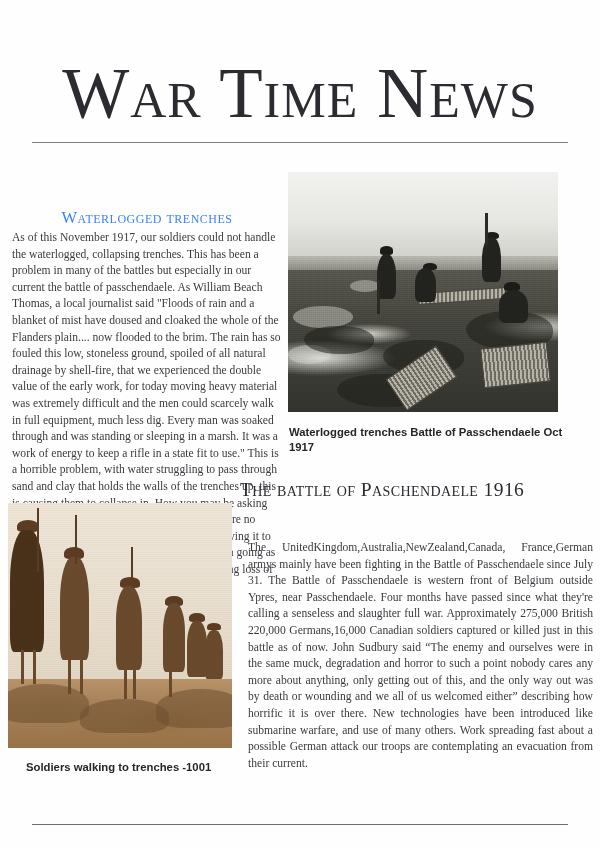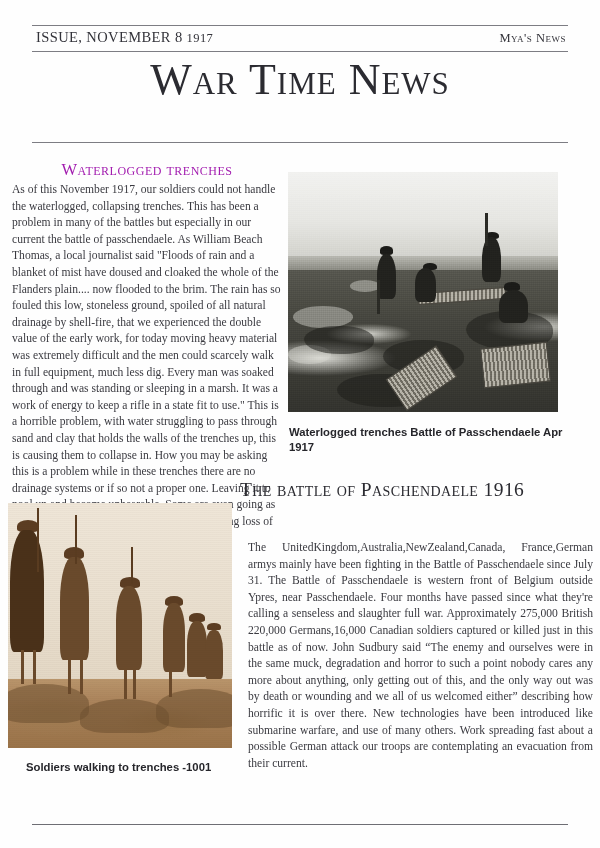--- a/index.html
+++ b/index.html
@@ -65,21 +65,21 @@
   .title-block {
     position: absolute;
     left: 32px;
     top: 58px;
     width: 536px;
     text-align: center;
   }
   .paper-title {
     font-family: "Liberation Serif", serif;
     font-variant: small-caps;
-    font-size: 44px;
+    font-size: 71px;
     line-height: 1.0;
     letter-spacing: 1px;
     color: #2b2b31;
     white-space: nowrap;
   }
   .rule-masthead {
     position: absolute;
     left: 32px;
     top: 142px;
     width: 536px;
@@ -92,23 +92,24 @@
     position: absolute;
     left: 8px;
     top: 160px;
     width: 278px;
   }
   .headline-1 {
     font-family: "Liberation Serif", serif;
     font-variant: small-caps;
     font-size: 16.5px;
     letter-spacing: 0.5px;
-    color: #a21caf;
+    color: #3b82f6;
     text-align: center;
     padding: 0 0 2px 0;
+    margin-top: 48px;
   }
   .body-1 {
     font-family: "Liberation Serif", serif;
     font-size: 11.6px;
     line-height: 16.6px;
     color: #3a3a40;
     text-align: left;
     padding: 0 4px 0 4px;
   }
 
@@ -292,31 +293,20 @@
     width: 536px;
     height: 0;
     border-top: 1px solid #6e6e74;
   }
 </style>
 </head>
 <body>
 
 <div class="page">
 
-  <div class="masthead">
-    <div class="rule-top"></div>
-    <div class="head-row">
-      <div class="issue-line">
-        <span>ISSUE, NOVEMBER 8</span>
-        <span class="yr">1917</span>
-      </div>
-      <div class="paper-name">Mya's News</div>
-    </div>
-    <div class="rule-under-head"></div>
-  </div>
 
   <div class="title-block">
     <div class="paper-title">War Time News</div>
   </div>
   <div class="rule-masthead"></div>
 
   <div class="col-left">
     <div class="headline-1">Waterlogged trenches</div>
     <div class="body-1">As of this November 1917, our soldiers could not handle the waterlogged, collapsing trenches.  This has been a problem in many of the battles but especially in our current the battle of passchendaele. As William Beach Thomas, a local journalist said "Floods of rain and a blanket of mist have doused and cloaked the whole of the Flanders plain.... now flooded to the brim. The rain has so fouled this low, stoneless ground, spoiled of all natural drainage by shell-fire, that we experienced the double value of the early work, for today moving heavy material was extremely difficult and the men could scarcely walk in full equipment, much less dig. Every man was soaked through and was standing or sleeping in a marsh. It was a work of energy to keep a rifle in a state fit to use." This is a horrible problem, with water struggling to pass through sand and clay that holds the walls of the trenches up, this is causing them to collapse in. How you may be asking this is a problem while in these trenches there are no drainage systems or if so not a proper one. Leaving it to pool up and become unbearable. Some are even going as far as say this could be the cause for our ongoing loss of loved ones.</div>
   </div>
@@ -346,21 +336,21 @@
     <div class="helmet" style="left:73%; top:25%; width:5%;  height:3%;"></div>
     <div class="soldier" style="left:72%; top:27%; width:7%;  height:19%;"></div>
     <div class="helmet" style="left:80%; top:46%; width:6%;  height:3.5%;"></div>
     <div class="soldier" style="left:78%; top:49%; width:11%; height:14%;"></div>
     <div class="post" style="left:73%; top:17%; width:1.2%; height:14%;"></div>
     <div class="post" style="left:33%; top:45%; width:1.2%; height:14%;"></div>
 
     <div class="grain"></div>
   </div>
 
-  <div class="caption-1">Waterlogged trenches  Battle of Passchendaele Apr 1917</div>
+  <div class="caption-1">Waterlogged trenches  Battle of Passchendaele Oct 1917</div>
 
   <div class="headline-2">The battle of Paschendaele 1916</div>
   <div class="body-2">The UnitedKingdom,Australia,NewZealand,Canada, France,German armys mainly have been fighting in the Battle of Passchendaele since July 31. The Battle of Passchendaele is western front of Belgium outside Ypres, near Passchendaele. Four months have passed since what they're calling a senseless and slaughter full war. Approximately 275,000 British 220,000 Germans,16,000 Canadian soldiers captured or killed just in this battle as of now. John Sudbury said “The enemy and ourselves were in the same muck, degradation and horror to such a point nobody cares any more about anything, only getting out of this, and the only way out was by death or wounding and we all of us welcomed either” describing how horrific it is over there. New technologies have been introduced like submarine warfare, and use of many others. Work spreading fast about a possible German attack our troops are contemplating an evacuation from their current.</div>
 
   <div class="photo2">
     <div class="sky2"></div>
     <div class="ground2"></div>
 
     <div class="mound" style="left:-4%; top:74%; width:40%; height:16%;"></div>
     <div class="mound" style="left:32%; top:80%; width:40%; height:14%;"></div>

